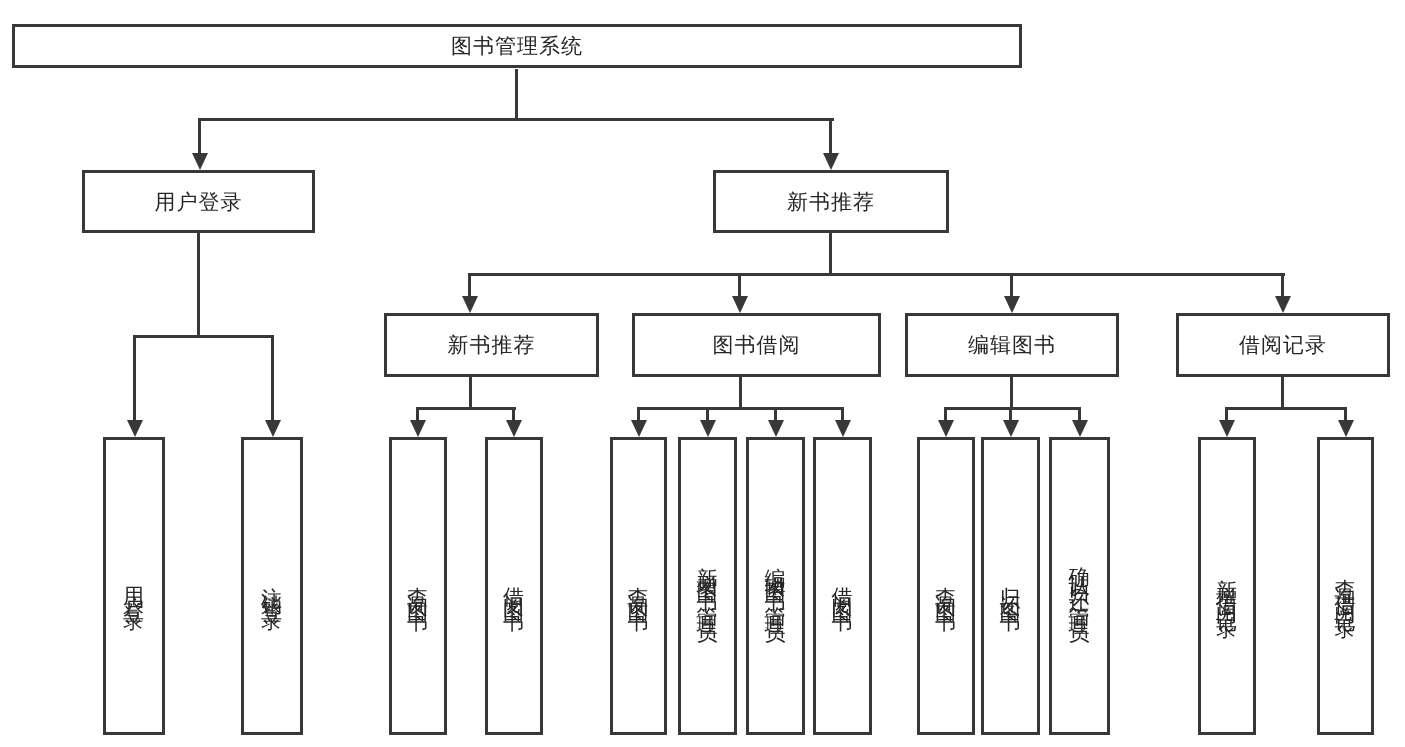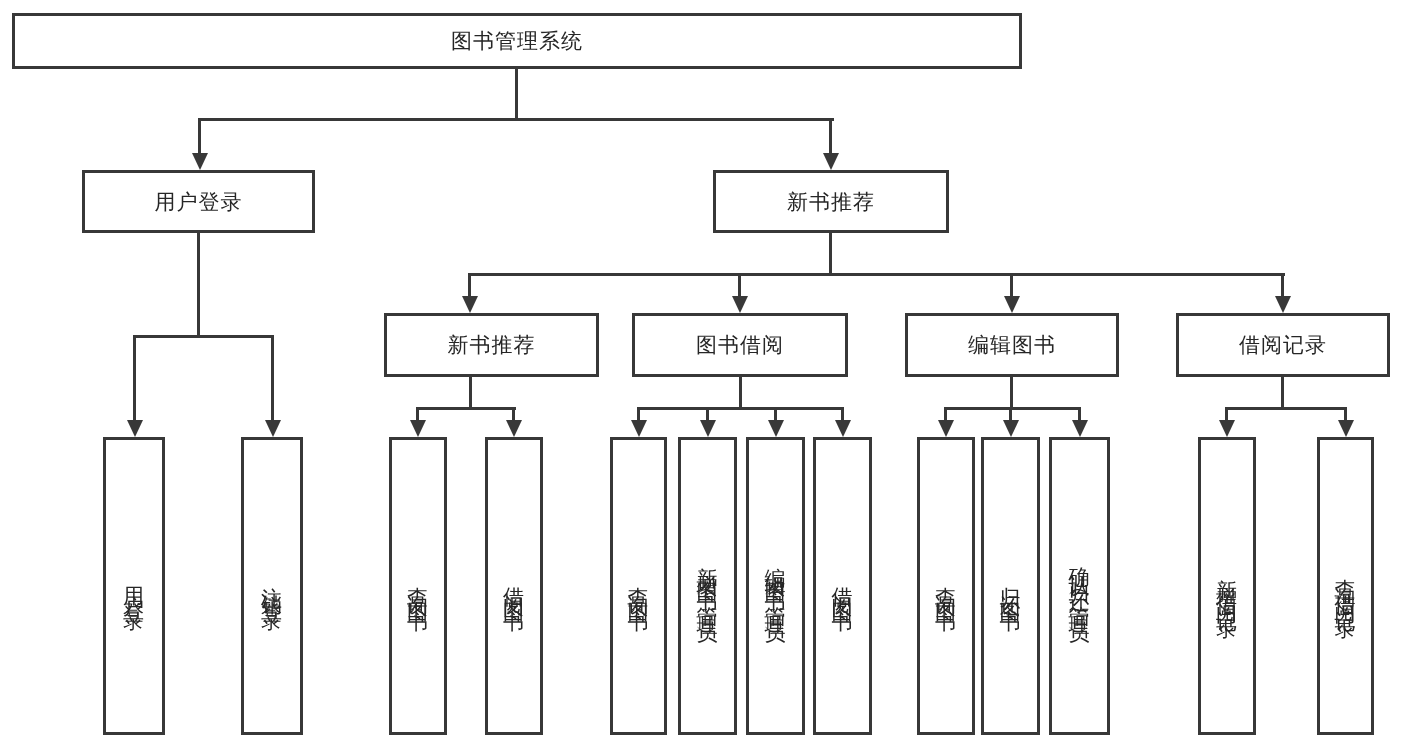--- a/index.html
+++ b/index.html
@@ -53,37 +53,37 @@
     font-size:19px;
     letter-spacing:1px;
     z-index:3;
   }
 </style>
 </head>
 <body>
 
 <div class="canvas">
 
-  <div class="hbox" style="left:12px;top:13px;width:1010px;height:56px">
+  <div class="hbox" style="left:12px;top:24px;width:1010px;height:44px">
     <span>图书管理系统</span>
   </div>
 
   <div class="hbox" style="left:82px;top:170px;width:233px;height:63px">
     <span>用户登录</span>
   </div>
 
   <div class="hbox" style="left:713px;top:170px;width:236px;height:63px">
     <span>新书推荐</span>
   </div>
 
   <div class="hbox" style="left:384px;top:313px;width:215px;height:64px">
     <span>新书推荐</span>
   </div>
 
-  <div class="hbox" style="left:632px;top:313px;width:216px;height:64px">
+  <div class="hbox" style="left:632px;top:313px;width:249px;height:64px">
     <span>图书借阅</span>
   </div>
 
   <div class="hbox" style="left:905px;top:313px;width:214px;height:64px">
     <span>编辑图书</span>
   </div>
 
   <div class="hbox" style="left:1176px;top:313px;width:214px;height:64px">
     <span>借阅记录</span>
   </div>

